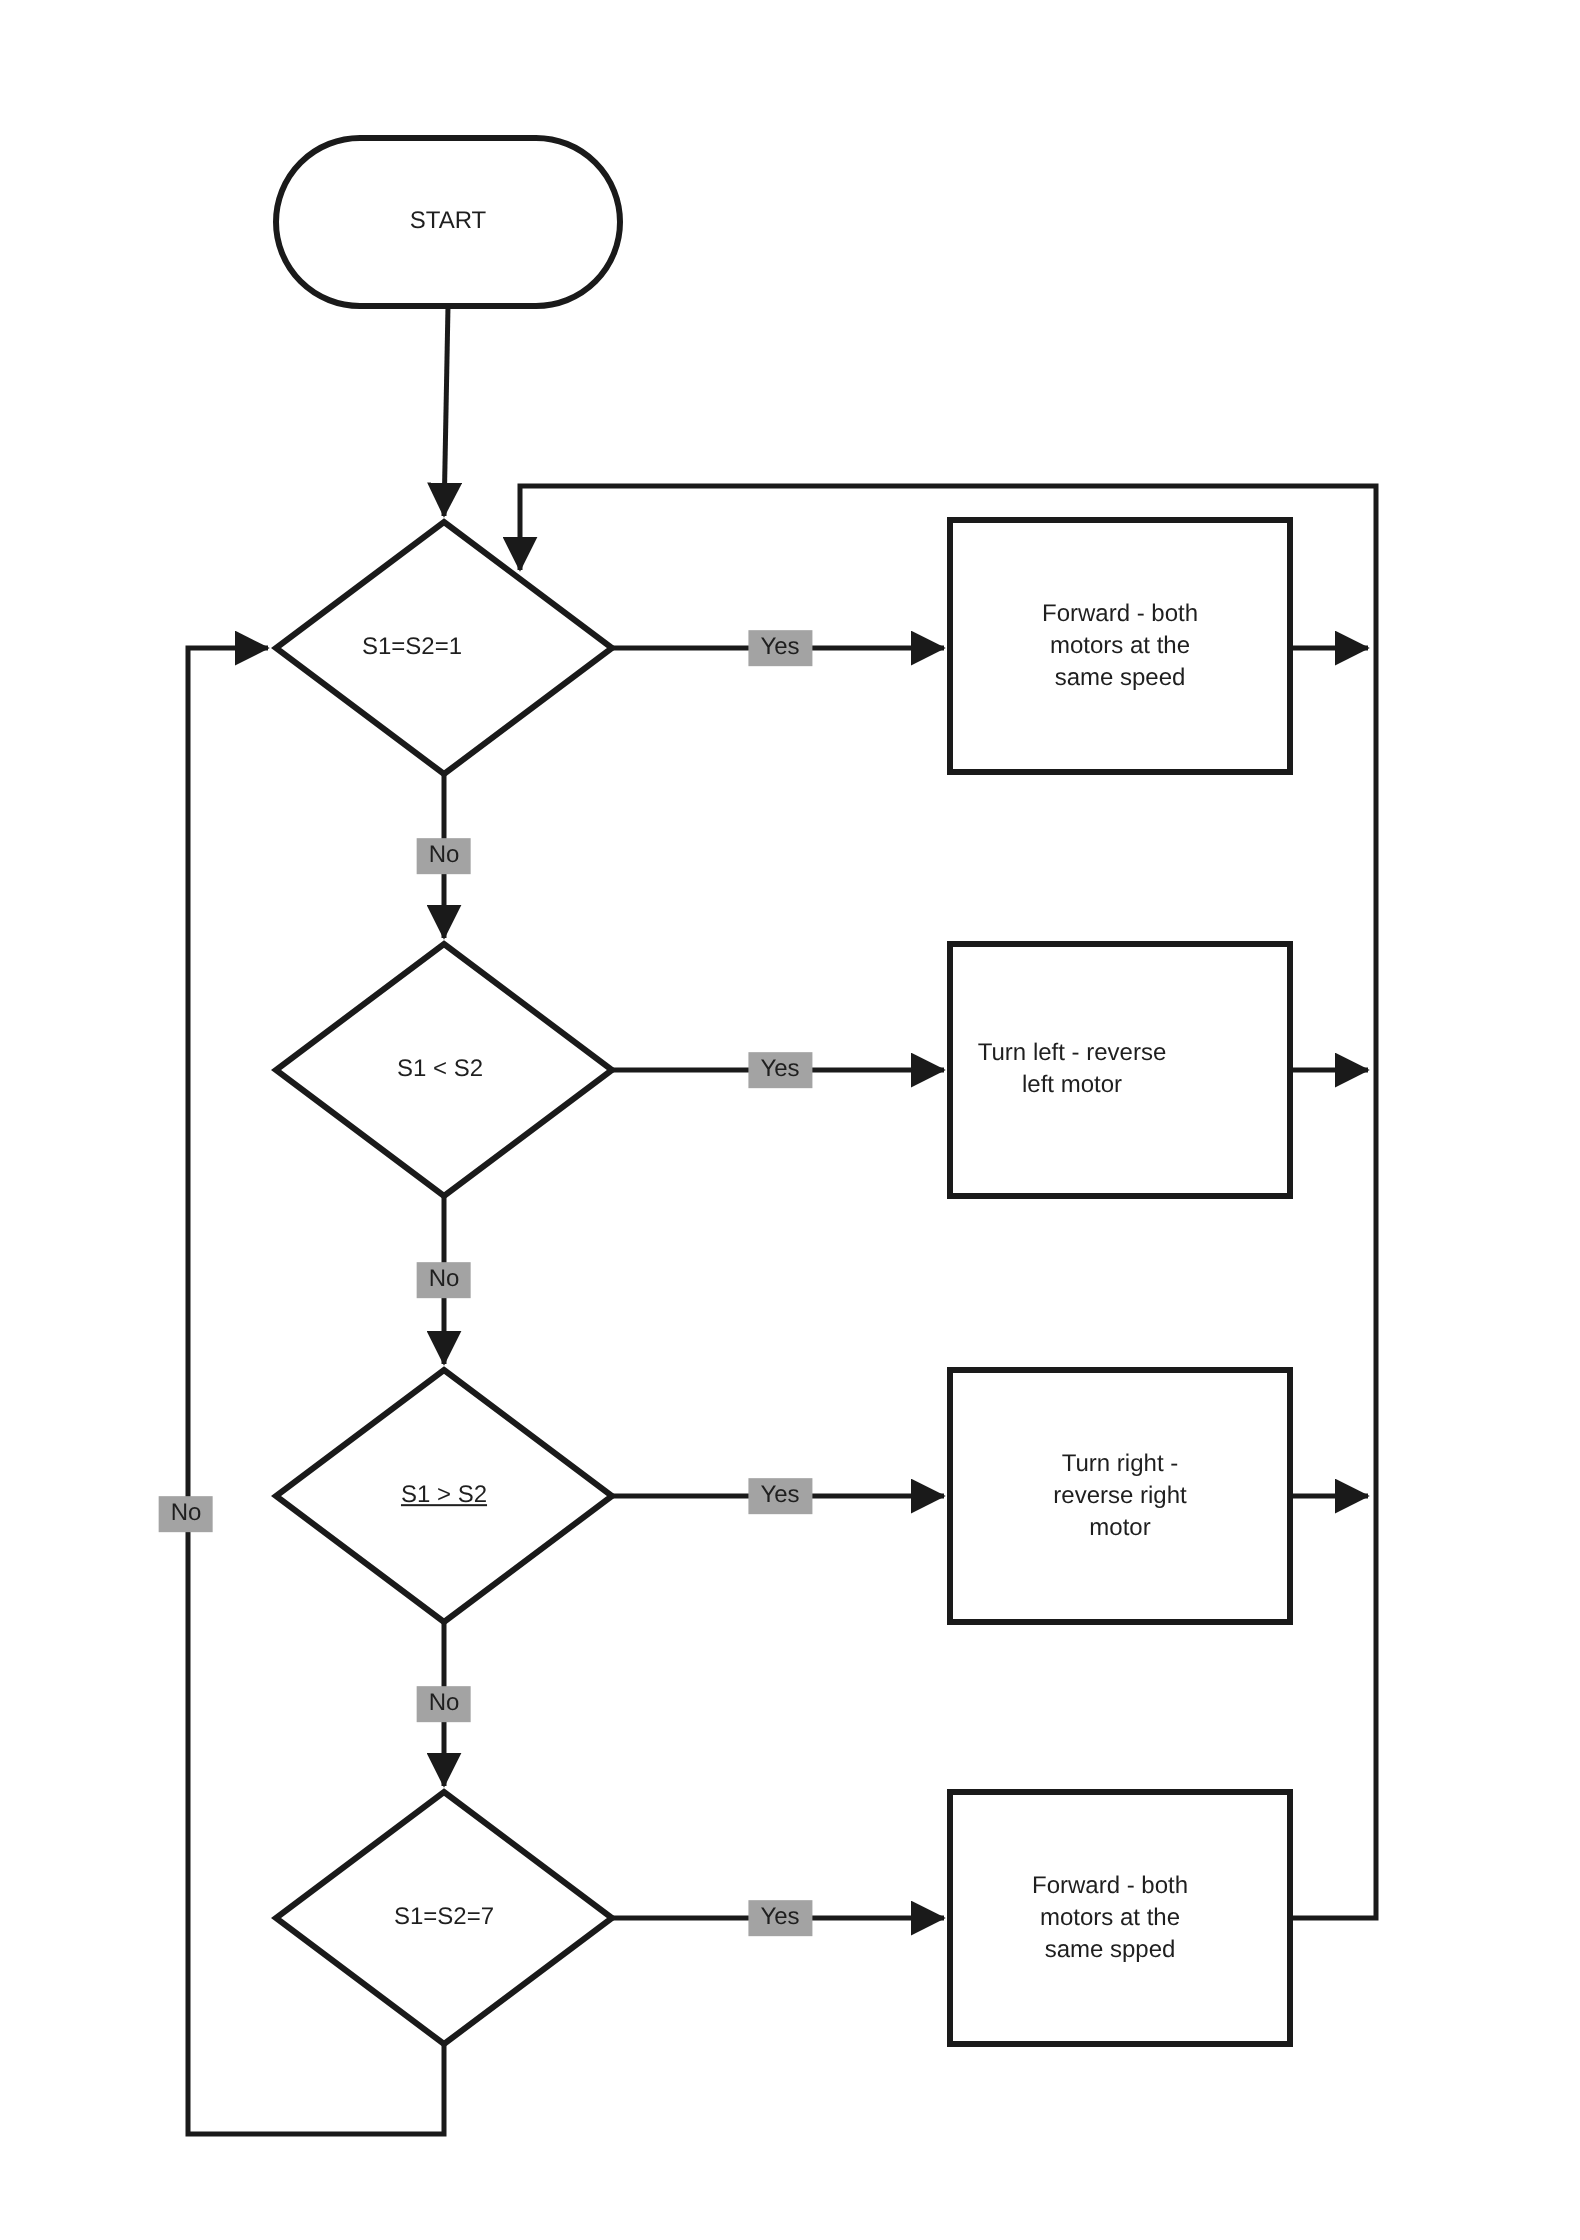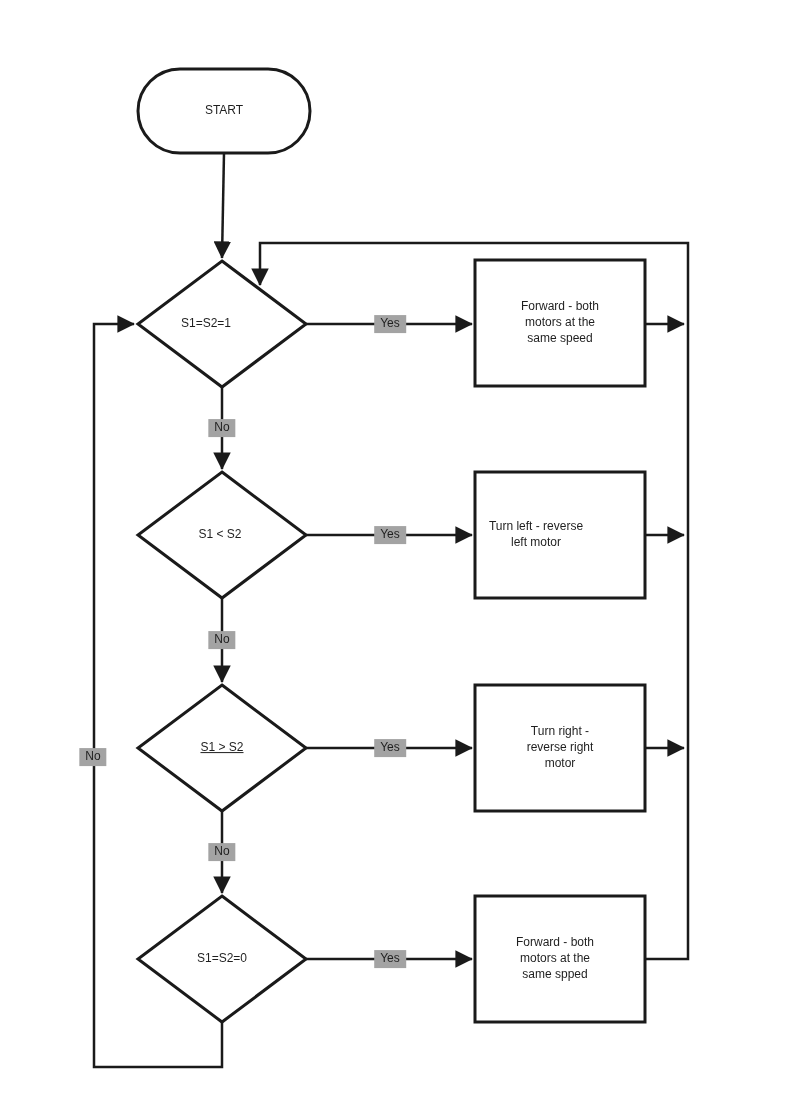--- a/index.html
+++ b/index.html
@@ -83,21 +83,21 @@
     <rect class="shape" x="475" y="472" width="170" height="126"></rect>
     <rect class="shape" x="475" y="685" width="170" height="126"></rect>
     <rect class="shape" x="475" y="896" width="170" height="126"></rect>
   </svg>
 
   <div class="lbl" style="left:224px;top:111px;">START</div>
 
   <div class="lbl" style="left:206px;top:324px;">S1=S2=1</div>
   <div class="lbl" style="left:220px;top:535px;">S1 &lt; S2</div>
   <div class="lbl" style="left:222px;top:748px;text-decoration:underline;">S1 &gt; S2</div>
-  <div class="lbl" style="left:222px;top:959px;">S1=S2=0</div>
+  <div class="lbl" style="left:222px;top:959px;">S1=S2=7</div>
 
   <div class="lbl" style="left:560px;top:323px;">Forward - both
 motors at the
 same speed</div>
   <div class="lbl" style="left:536px;top:535px;">Turn left - reverse
 left motor</div>
   <div class="lbl" style="left:560px;top:748px;">Turn right -
 reverse right
 motor</div>
   <div class="lbl" style="left:555px;top:959px;">Forward - both

